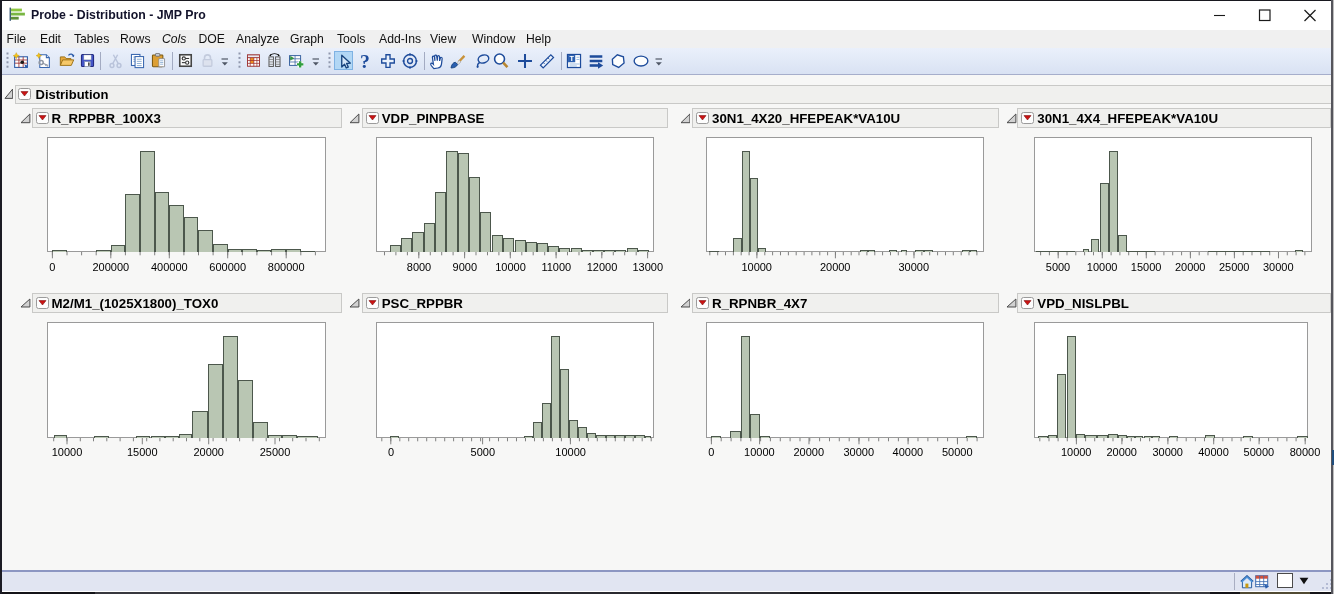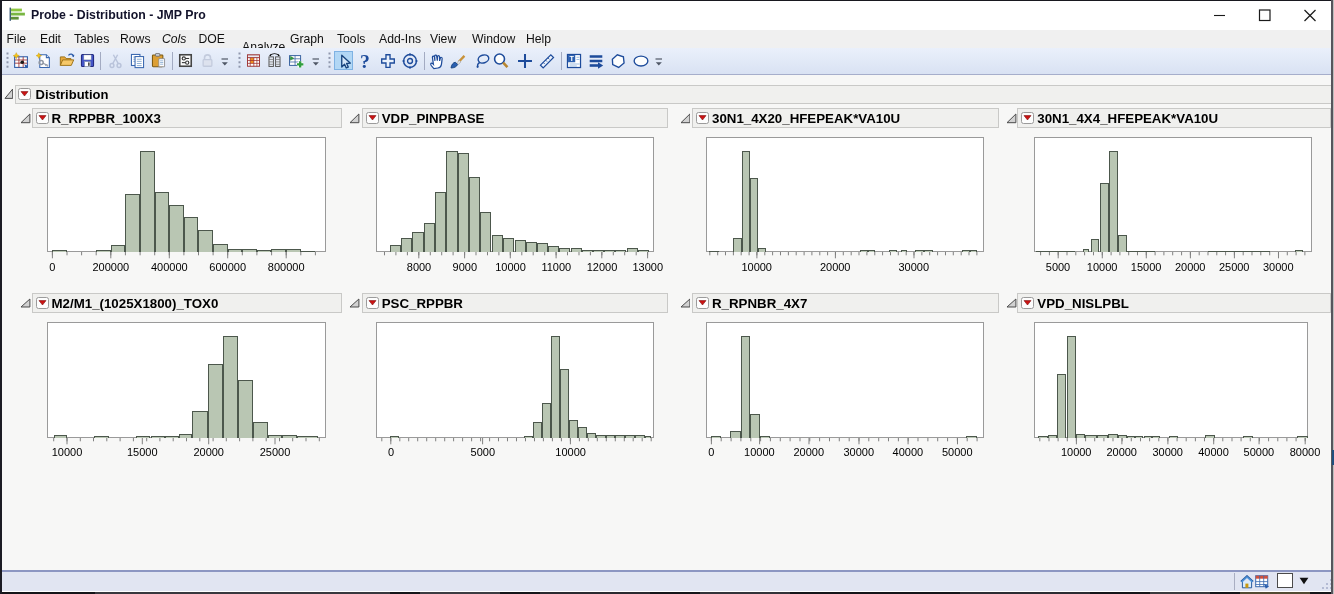--- a/index.html
+++ b/index.html
@@ -29,21 +29,21 @@
 <line x1="104.5" y1="10" x2="115.5" y2="21" stroke="#1a1a1a" stroke-width="1.2"></line>
 <line x1="104.5" y1="21" x2="115.5" y2="10" stroke="#1a1a1a" stroke-width="1.2"></line>
 </svg>
 <div class="abs" style="left:0;top:30px;width:1334px;height:18px;background:#f0f0f0;">
 <div class="menu" style="left:6.5px;">File</div>
 <div class="menu" style="left:40px;">Edit</div>
 <div class="menu" style="left:74px;">Tables</div>
 <div class="menu" style="left:120px;">Rows</div>
 <div class="menu" style="left:162px;font-style:italic;">Cols</div>
 <div class="menu" style="left:198.5px;">DOE</div>
-<div class="menu" style="left:242px;margin-top:8px;">Analyze</div>
+<div class="menu" style="left:236px;">Analyze</div>
 <div class="menu" style="left:290px;">Graph</div>
 <div class="menu" style="left:337px;">Tools</div>
 <div class="menu" style="left:379px;">Add-Ins</div>
 <div class="menu" style="left:430px;">View</div>
 <div class="menu" style="left:472px;">Window</div>
 <div class="menu" style="left:526px;">Help</div>
 </div>
 <div class="abs" style="left:0;top:48px;width:1334px;height:26.5px;background:linear-gradient(#eaf0fb,#d9e2f3);border-bottom:1px solid #a6aecb;box-sizing:border-box;"></div>
 <svg class="abs" style="left:6.3px;top:52px;" width="3" height="17" viewBox="0 0 3 17">
     <rect x="0.5" y="0.5" width="2" height="2" fill="#8f97ad"></rect>

